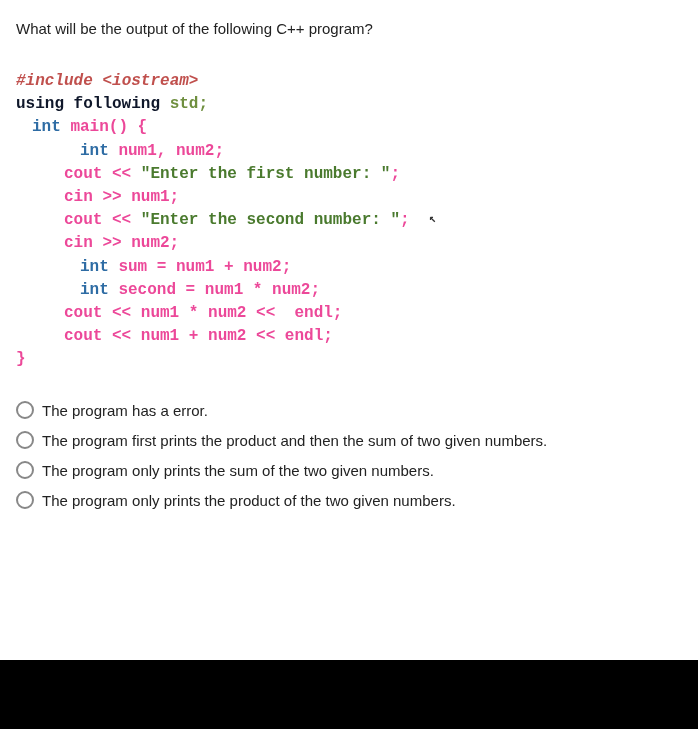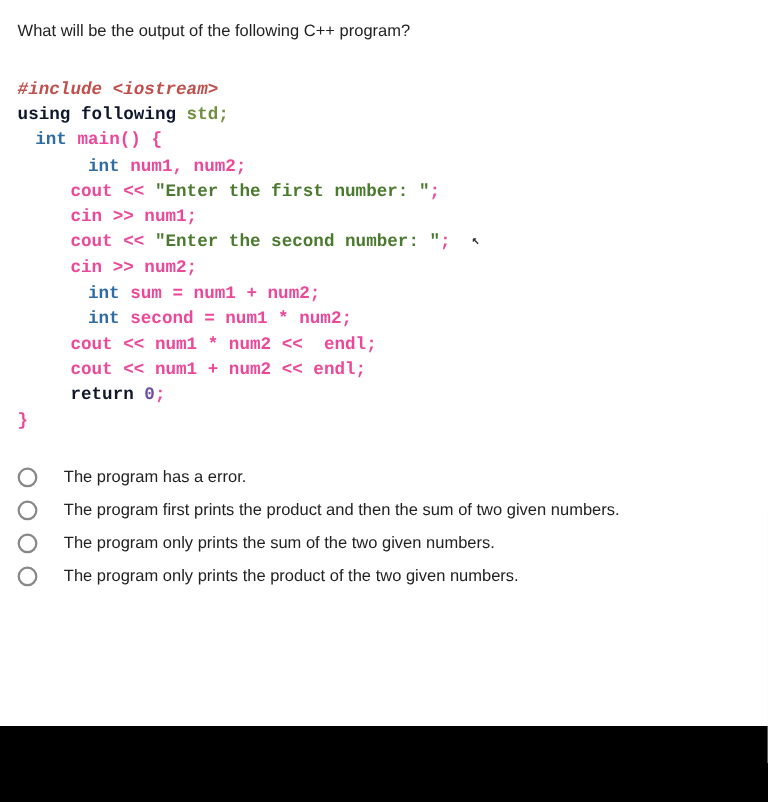--- a/index.html
+++ b/index.html
@@ -50,21 +50,21 @@
       color: #333;
       vertical-align: middle;
     }
     .options {
       margin-top: 10px;
     }
     .option {
       display: flex;
       align-items: center;
       margin-bottom: 12px;
-      gap: 24px;
+      gap: 8px;
     }
     .radio {
       width: 18px;
       height: 18px;
       border: 2px solid #888;
       border-radius: 50%;
       flex-shrink: 0;
       background: #fff;
     }
     .option-text {
@@ -90,21 +90,20 @@
     <div class="code-line"><span class="kw-type">int </span><span class="plain">main() {</span></div>
     <div class="code-line indent1"><span class="kw-type">int </span><span class="plain">num1, num2;</span></div>
     <div class="code-line indent1"><span class="plain">cout &lt;&lt; </span><span class="str">"Enter the first number: "</span><span class="plain">;</span></div>
     <div class="code-line indent1"><span class="plain">cin &gt;&gt; num1;</span></div>
     <div class="code-line indent1"><span class="plain">cout &lt;&lt; </span><span class="str">"Enter the second number: "</span><span class="plain">;</span>  <span class="cursor">↖</span></div>
     <div class="code-line indent1"><span class="plain">cin &gt;&gt; num2;</span></div>
     <div class="code-line indent1"><span class="kw-type">int </span><span class="plain">sum = num1 + num2;</span></div>
     <div class="code-line indent1"><span class="kw-type">int </span><span class="plain">second = num1 * num2;</span></div>
     <div class="code-line indent1"><span class="plain">cout &lt;&lt; num1 * num2 &lt;&lt;  endl;</span></div>
     <div class="code-line indent1"><span class="plain">cout &lt;&lt; num1 + num2 &lt;&lt; endl;</span></div>
-    <div class="code-line indent1"><span class="kw-blue">return </span><span class="num">0</span><span class="plain">;</span></div>
     <div class="code-line"><span class="plain">}</span></div>
   </div>
 
   <div class="options">
     <div class="option">
       <div class="radio"></div>
       <div class="option-text">The program has a error.</div>
     </div>
     <div class="option">
       <div class="radio"></div>

